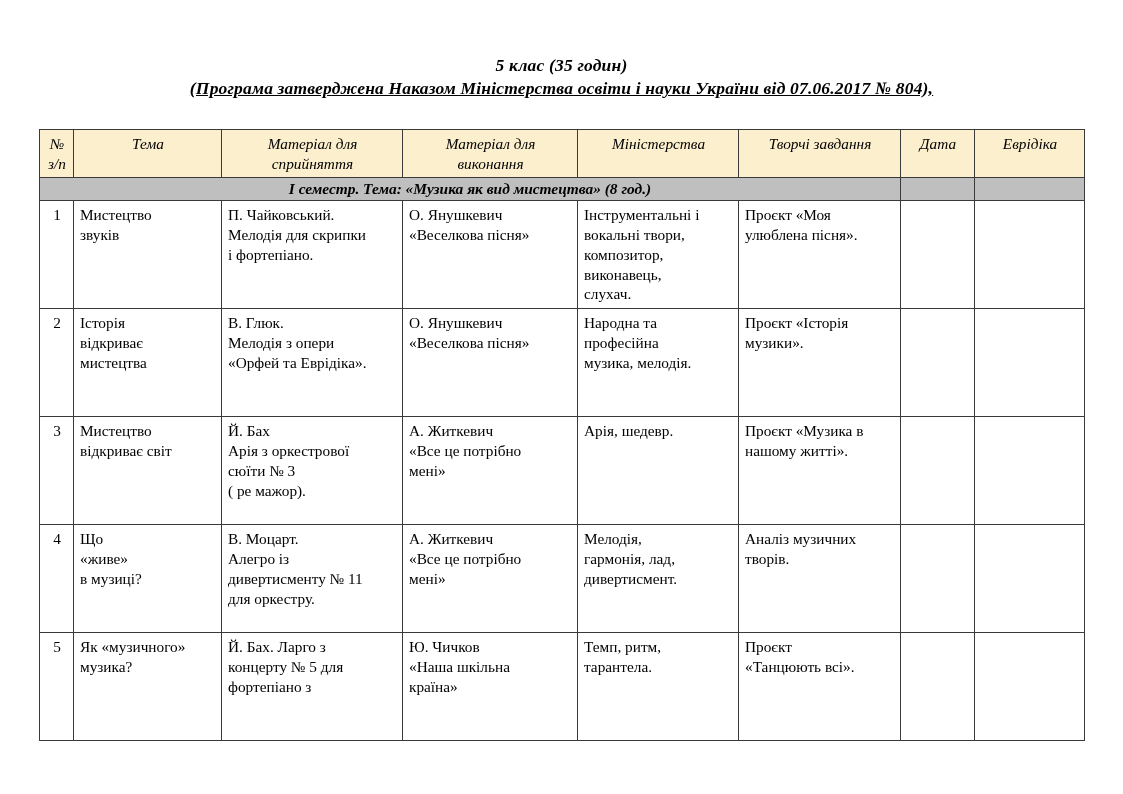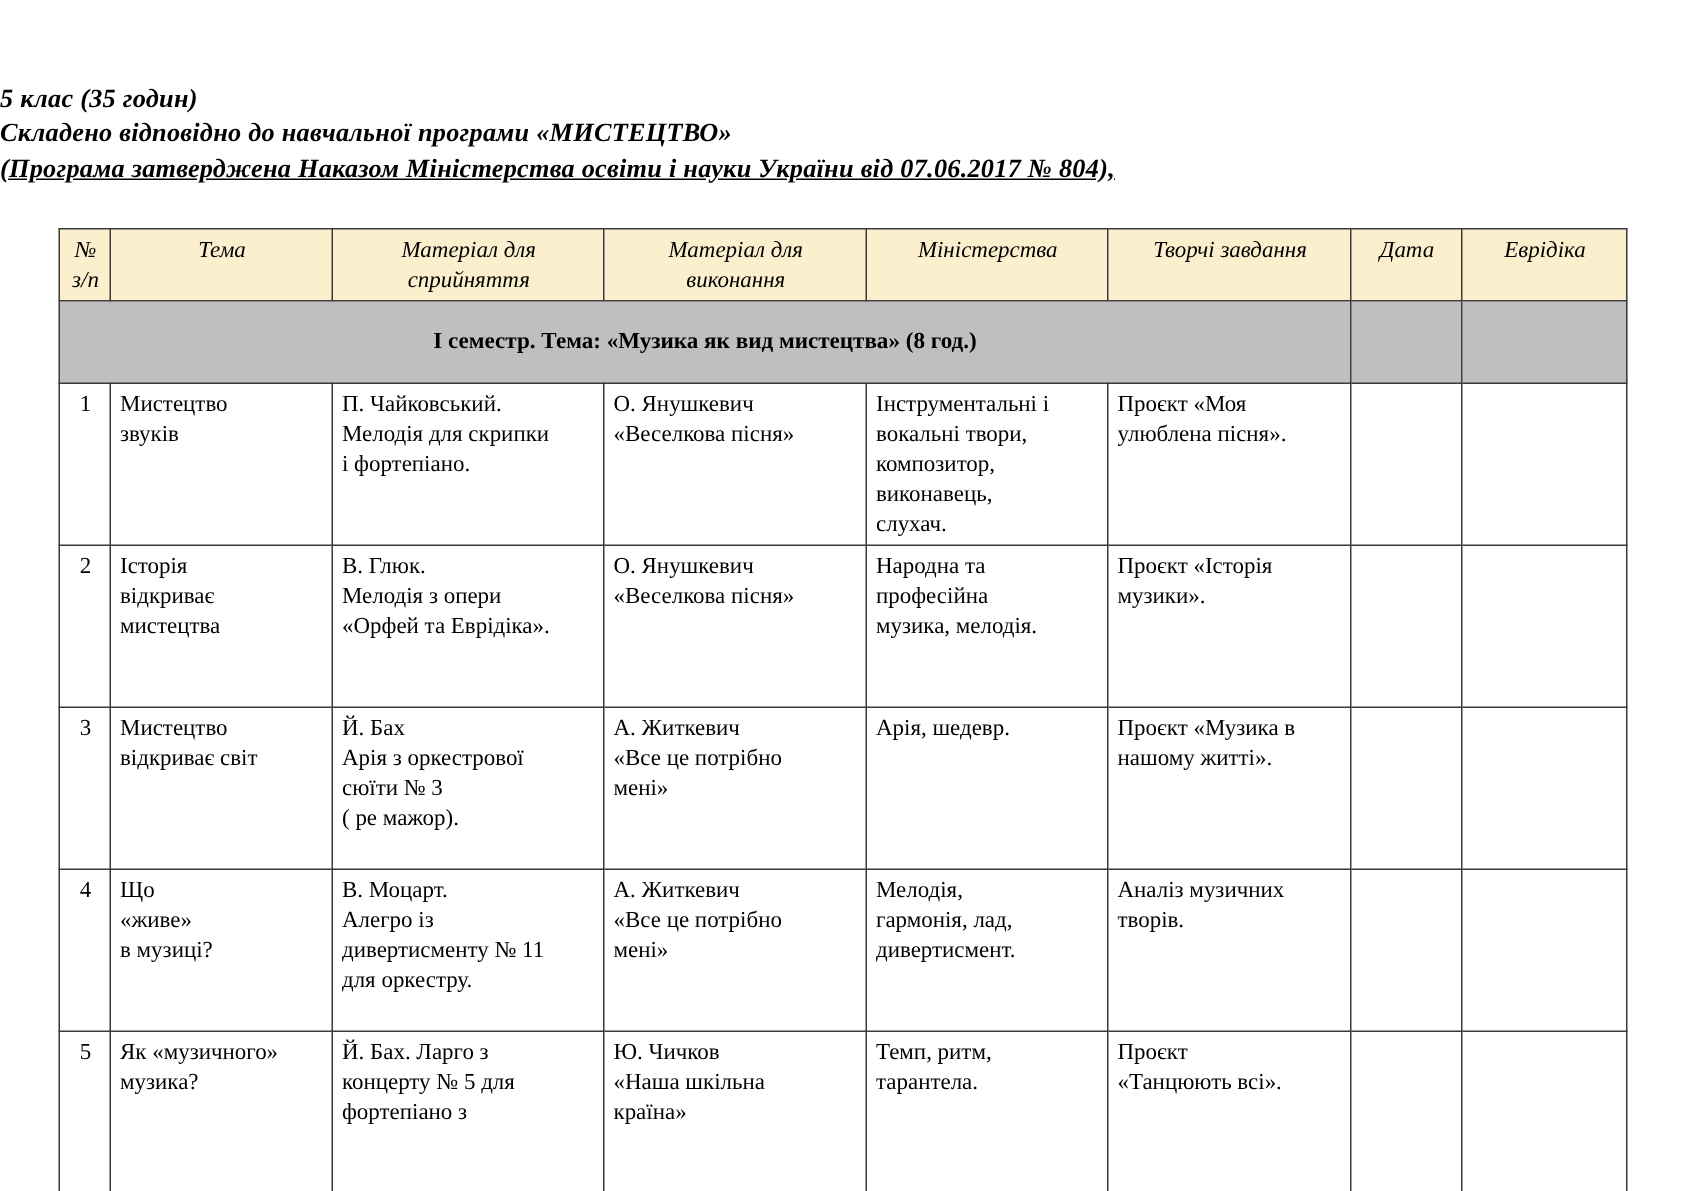--- a/index.html
+++ b/index.html
@@ -20,20 +20,21 @@
     position: relative;
     width: 1123px;
     height: 794px;
     box-sizing: border-box;
     padding: 0;
   }
 
   
   .title-block {
     padding-top: 54px;
+    text-align: center;
   }
   .title-line {
     font-style: italic;
     font-weight: bold;
     line-height: 1.34;
     letter-spacing: 0.01em;
   }
   .t-class   { font-size: 17.5px; }
   .t-main    { font-size: 20.5px; letter-spacing: 0.02em; }
   .t-sub     { font-size: 17.5px; }
@@ -71,26 +72,27 @@
     font-weight: bold;
     font-size: 14.6px;
     line-height: 1.26;
     padding: 5px 3px 5px 3px;
     height: 40px;
   }
 
   
   tr.banner td {
     background: #BFBFBF;
+    font-style: italic;
     font-weight: bold;
     font-size: 15.4px;
     text-align: center;
     vertical-align: middle;
     height: 22px;
-    padding: 16px 4px;
+    padding: 0 4px;
   }
   tr.banner td.blank {
     background: #BFBFBF;
   }
 
   
   tbody td {
     height: 100px;
   }
   td.num {
@@ -112,21 +114,20 @@
   col.c-date  { width: 74px; }
   col.c-note  { width: 110px; }
 </style>
 </head>
 <body>
 
 <div class="page">
 
   <div class="title-block">
     <div class="title-line t-class">5 клас (35 годин)</div>
-    <div class="title-line t-sub">Складено відповідно до навчальної програми «МИСТЕЦТВО»</div>
     <div class="title-line t-order">(Програма затверджена Наказом Міністерства освіти і науки України від 07.06.2017 № 804),</div>
   </div>
 
   <div class="table-wrap">
     <table class="plan">
       <colgroup>
         <col class="c-num">
           <col class="c-theme">
           <col class="c-perc">
           <col class="c-perf">

